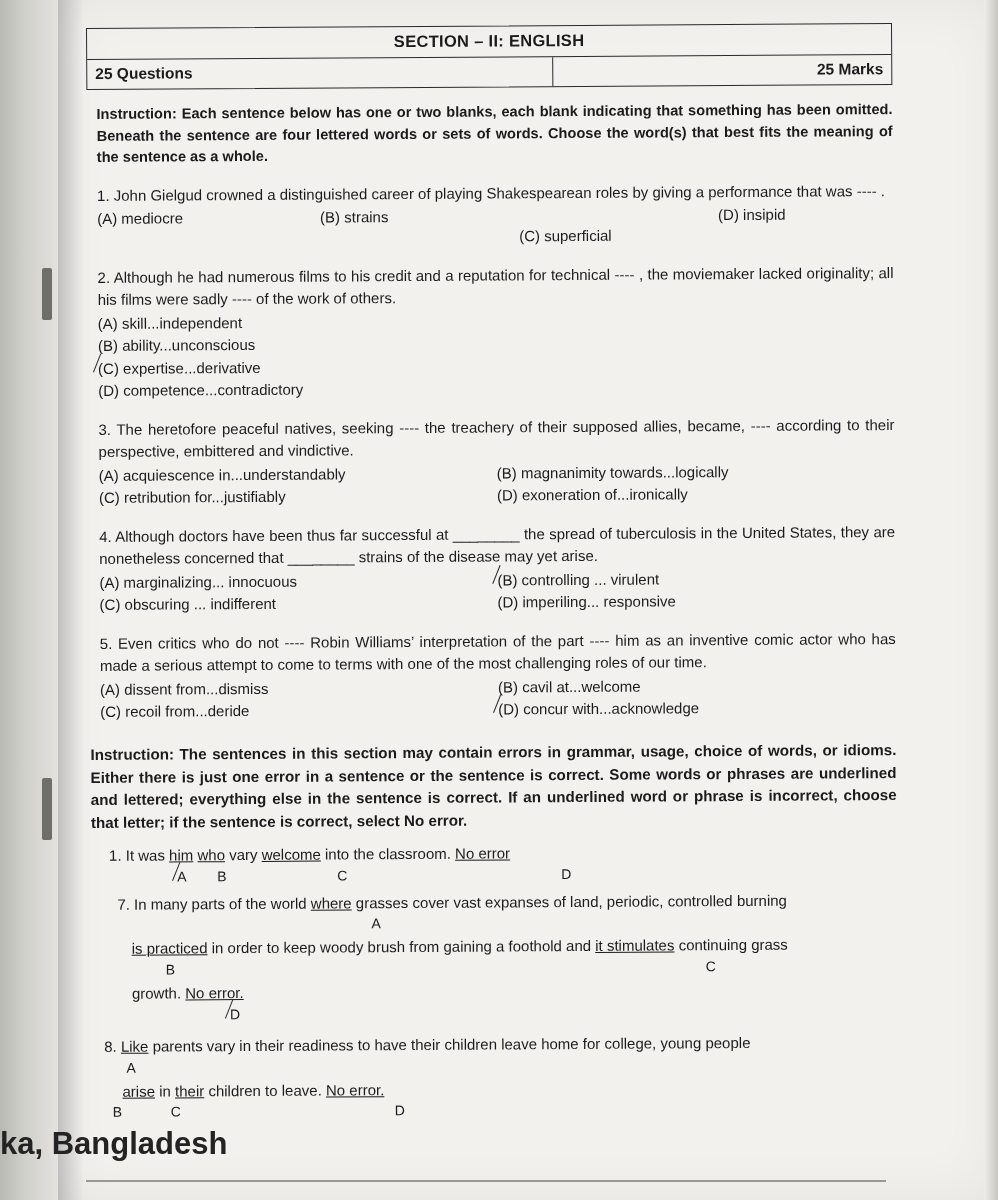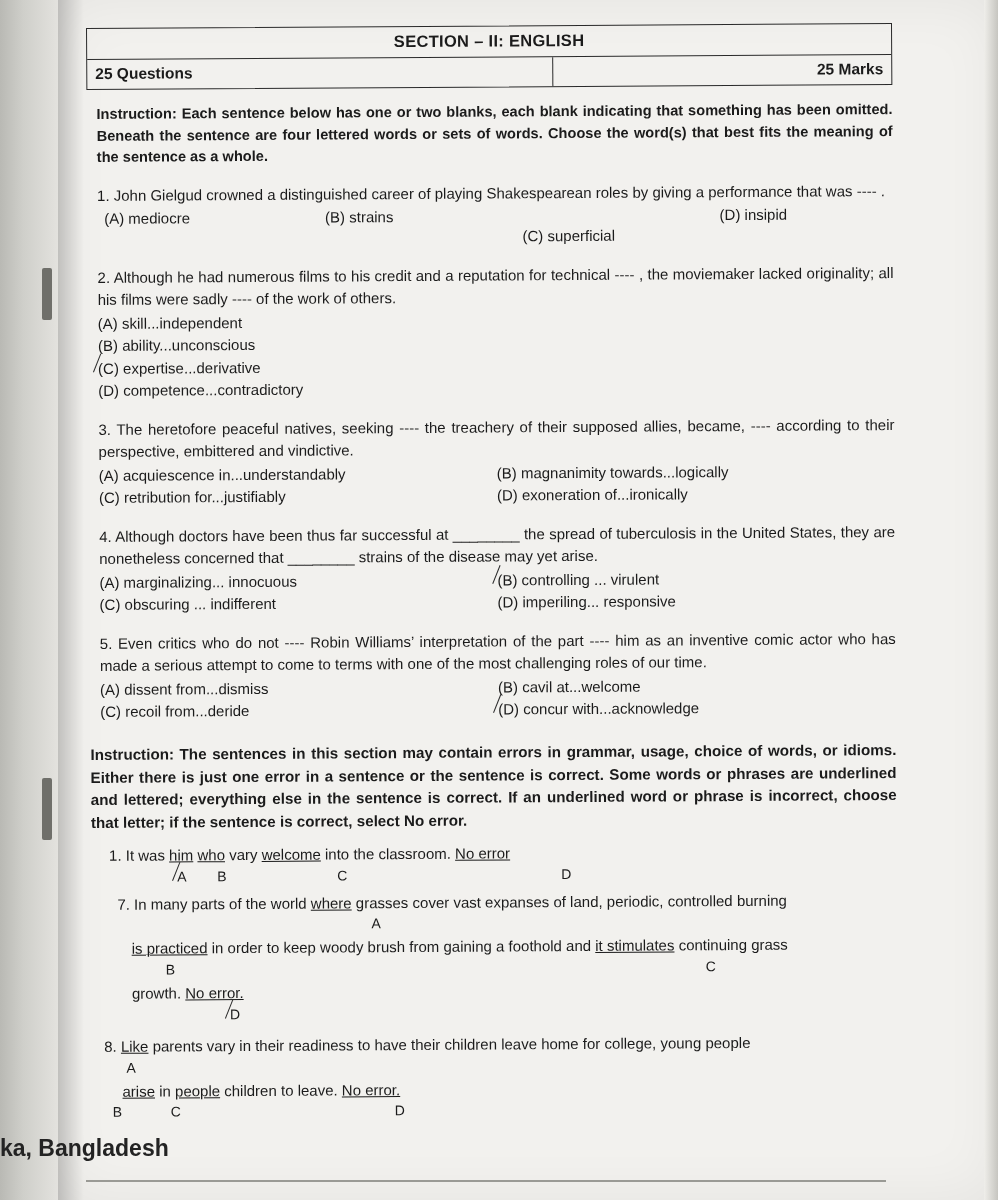--- a/index.html
+++ b/index.html
@@ -49,41 +49,41 @@
     margin:20px 0 4px 0;text-align:justify;
   }
   .q{font-size:15px;line-height:1.5;margin:16px 0 0 10px;text-align:justify;}
   .q .stem{display:block;}
   .opts{margin-top:1px;}
   .opts.col{}
   .opts.row2{display:flex;flex-wrap:wrap;}
   .opt{font-size:15px;line-height:1.5;}
   .opts.row2 .opt{width:50%;}
   .opts.inline4{display:flex;}
-  .opts.inline4 .opt:nth-child(1){width:28%;margin-left:7px;}
+  .opts.inline4 .opt:nth-child(1){width:28%;}
   .opts.inline4 .opt:nth-child(2){width:25%;}
   .opts.inline4 .opt:nth-child(3){width:25%;margin-top:20px;}
   .opts.inline4 .opt:nth-child(4){width:22%;}
 
   
   .eq{font-size:15px;line-height:1.45;margin:10px 0 0 0;}
   .eq .line{white-space:nowrap;}
   .u{text-decoration:underline;}
   .letters{position:relative;height:17px;font-size:14px;}
   .letters span{position:absolute;}
 
   .strike{position:relative;}
   .strike:after{
     content:"";position:absolute;left:-2px;top:-2px;width:16px;height:20px;
     border-left:1.4px solid #2b2b2b;transform:rotate(22deg);
   }
   
   .footer-text{
     position:absolute;left:0;bottom:38px;
-    font-size:23px;font-weight:bold;color:#232323;
+    font-size:31px;font-weight:bold;color:#232323;
     font-family:"Liberation Sans", sans-serif;
     text-align:center;
   }
   .bottom-rule{
     position:absolute;left:86px;bottom:18px;width:800px;height:2px;background:#9a9a95;
   }
   .clipmark{
     position:absolute;left:42px;width:10px;background:#6f6f6a;border-radius:2px;
   }
   .edge-shadow{
@@ -201,21 +201,21 @@
   </div>
 
   <div class="eq" style="margin-left:12px;margin-top:14px;">
     <div class="line">
       <span>8. </span><span class="u">Like</span><span>  parents vary in their readiness to have their children leave home for college, young people</span>
     </div>
     <div class="letters">
       <span style="left:22px;">A</span>
     </div>
     <div class="line" style="margin-top:6px;margin-left:18px;">
-      <span class="u">arise</span><span> in </span><span class="u">people</span><span> children to leave. </span><span class="u">No error.</span>
+      <span class="u">arise</span><span> in </span><span class="u">their</span><span> children to leave. </span><span class="u">No error.</span>
     </div>
     <div class="letters">
       <span style="left:8px;">B</span>
       <span style="left:66px;">C</span>
       <span style="left:290px;">D</span>
     </div>
   </div>
 
 </div>
 

